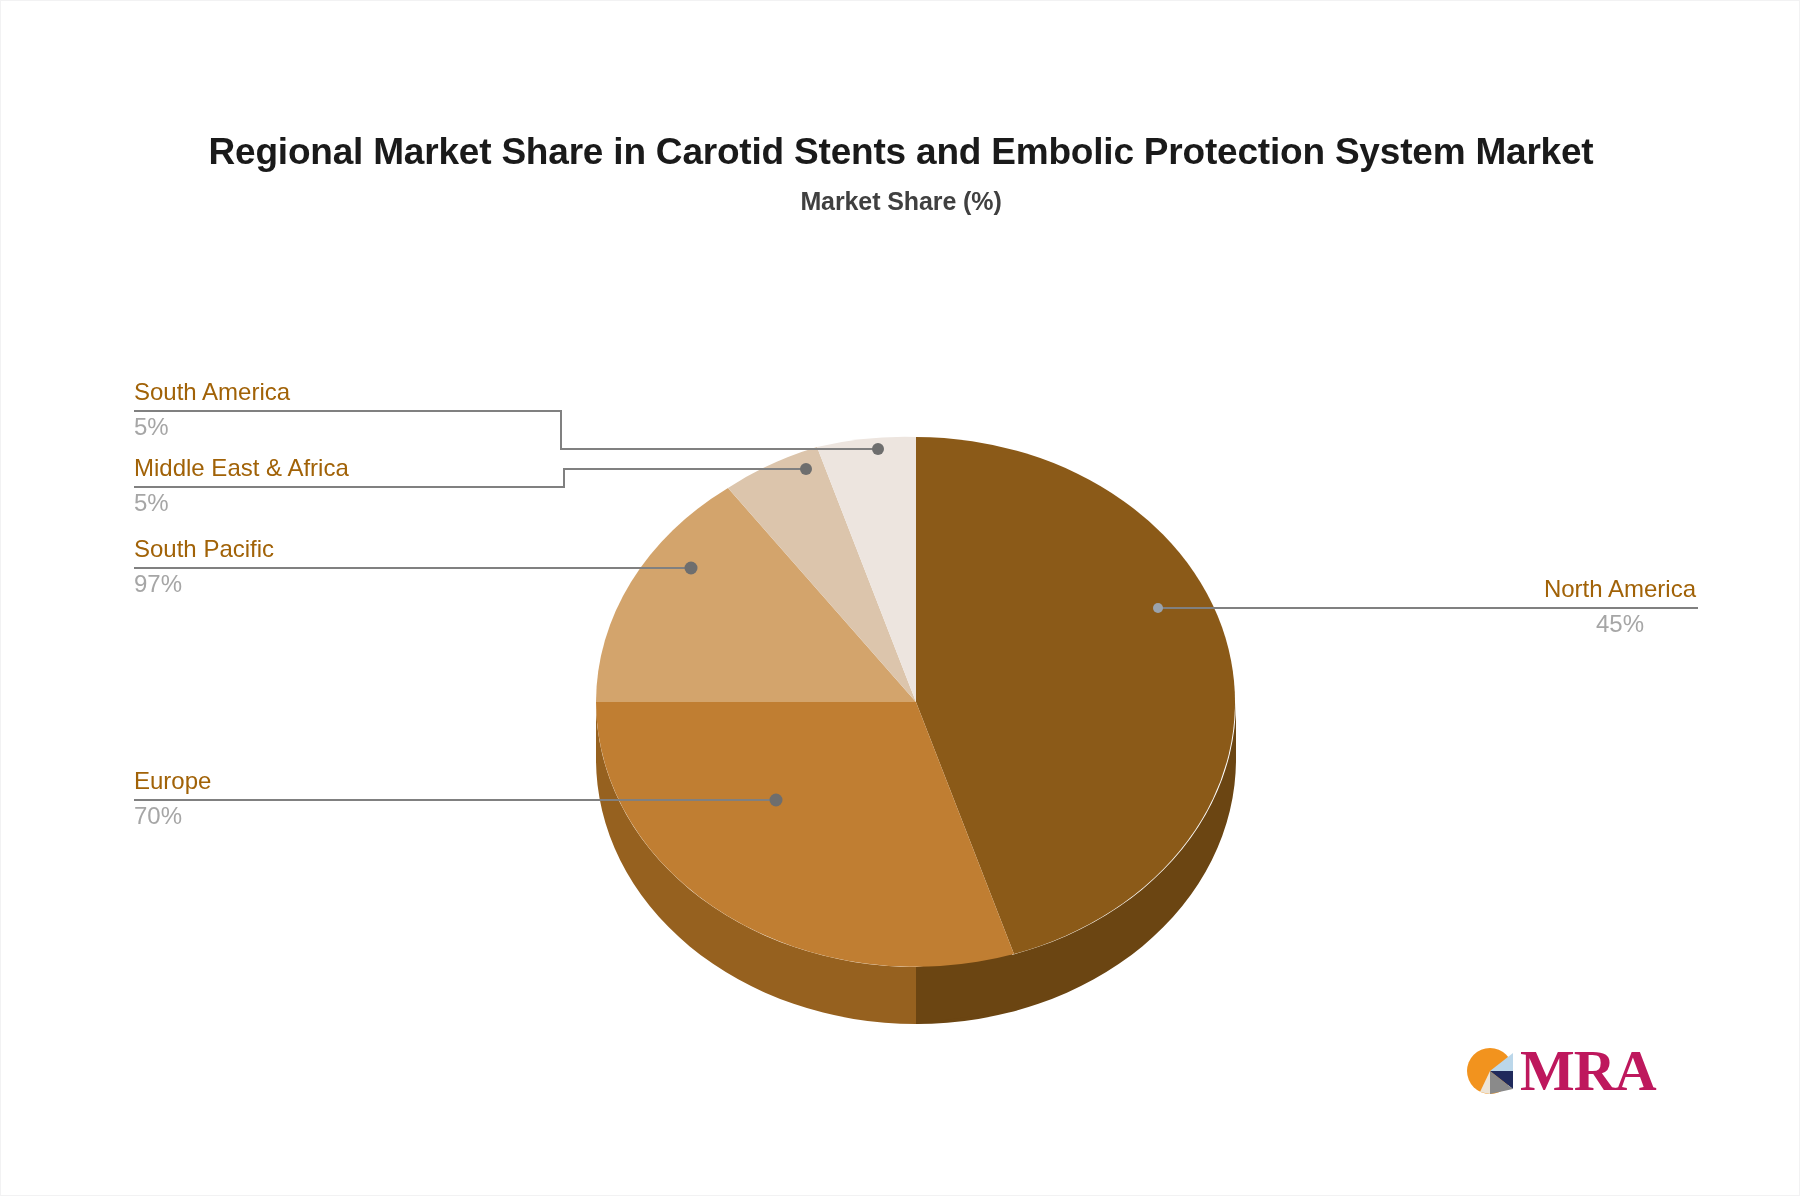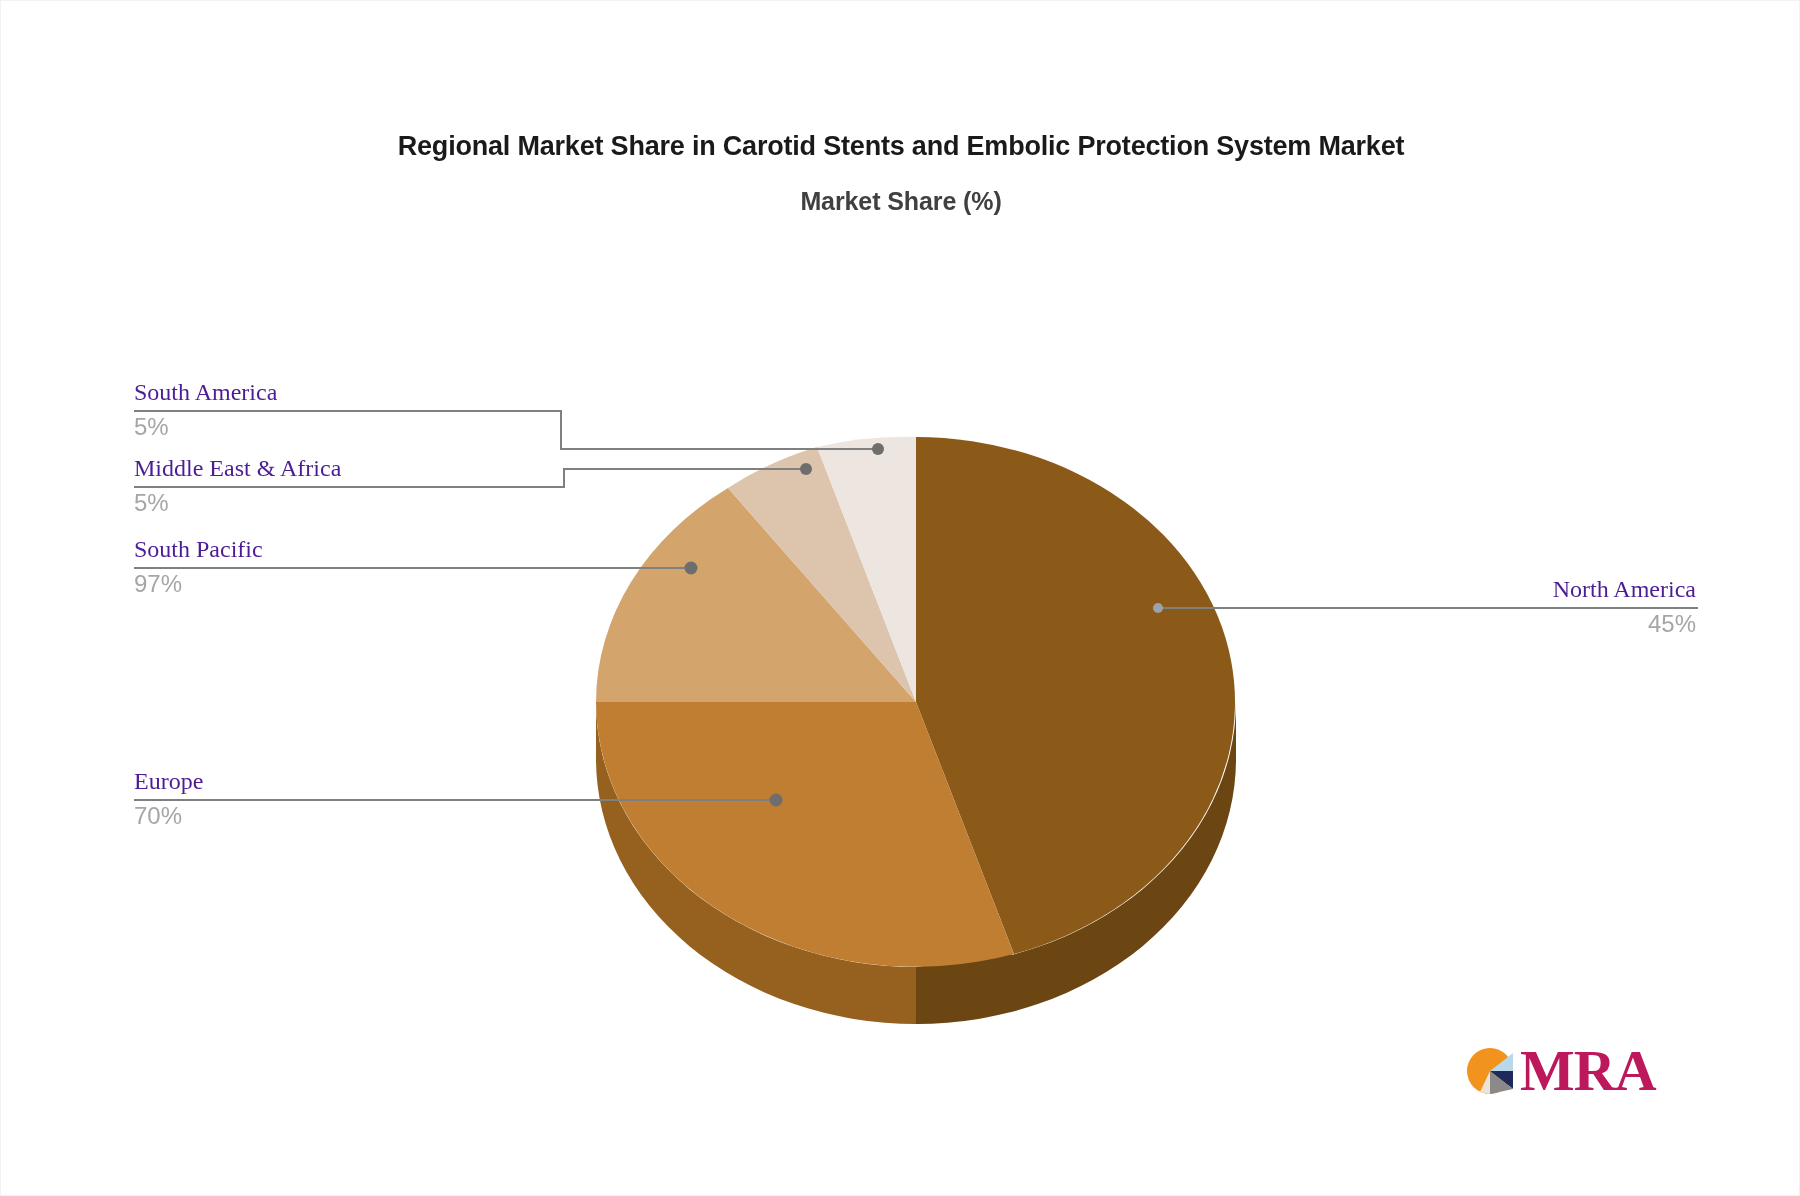--- a/index.html
+++ b/index.html
@@ -22,21 +22,21 @@
     box-sizing: border-box;
   }
 
   
   #chart-title {
     position: absolute;
     top: 130px;
     left: 0;
     width: 1800px;
     text-align: center;
-    font-size: 27px;
+    font-size: 37px;
     font-weight: bold;
     color: #1a1a1a;
     letter-spacing: -0.2px;
   }
   #chart-subtitle {
     position: absolute;
     top: 186px;
     left: 0;
     width: 1800px;
     text-align: center;
@@ -55,32 +55,31 @@
 
   
   .callout {
     position: absolute;
     font-family: "Liberation Sans", sans-serif;
     white-space: nowrap;
   }
   .callout .cl-name {
     display: block;
     font-size: 24px;
-    color: #4c1d95;
+    color: #a16207;
     line-height: 30px;
-    font-family: Liberation Serif, serif;
   }
   .callout .cl-val {
     display: block;
     font-size: 24px;
     color: #a6a6a6;
     line-height: 30px;
     padding-top: 5px;
   }
-  .callout.right { text-align: right; margin-left: 12px; }
+  .callout.right { text-align: center; margin-left: 12px; }
   .callout.left  { text-align: left; }
 
   
   #logo {
     position: absolute;
     left: 1465px;
     top: 1040px;
     width: 200px;
     height: 70px;
   }

